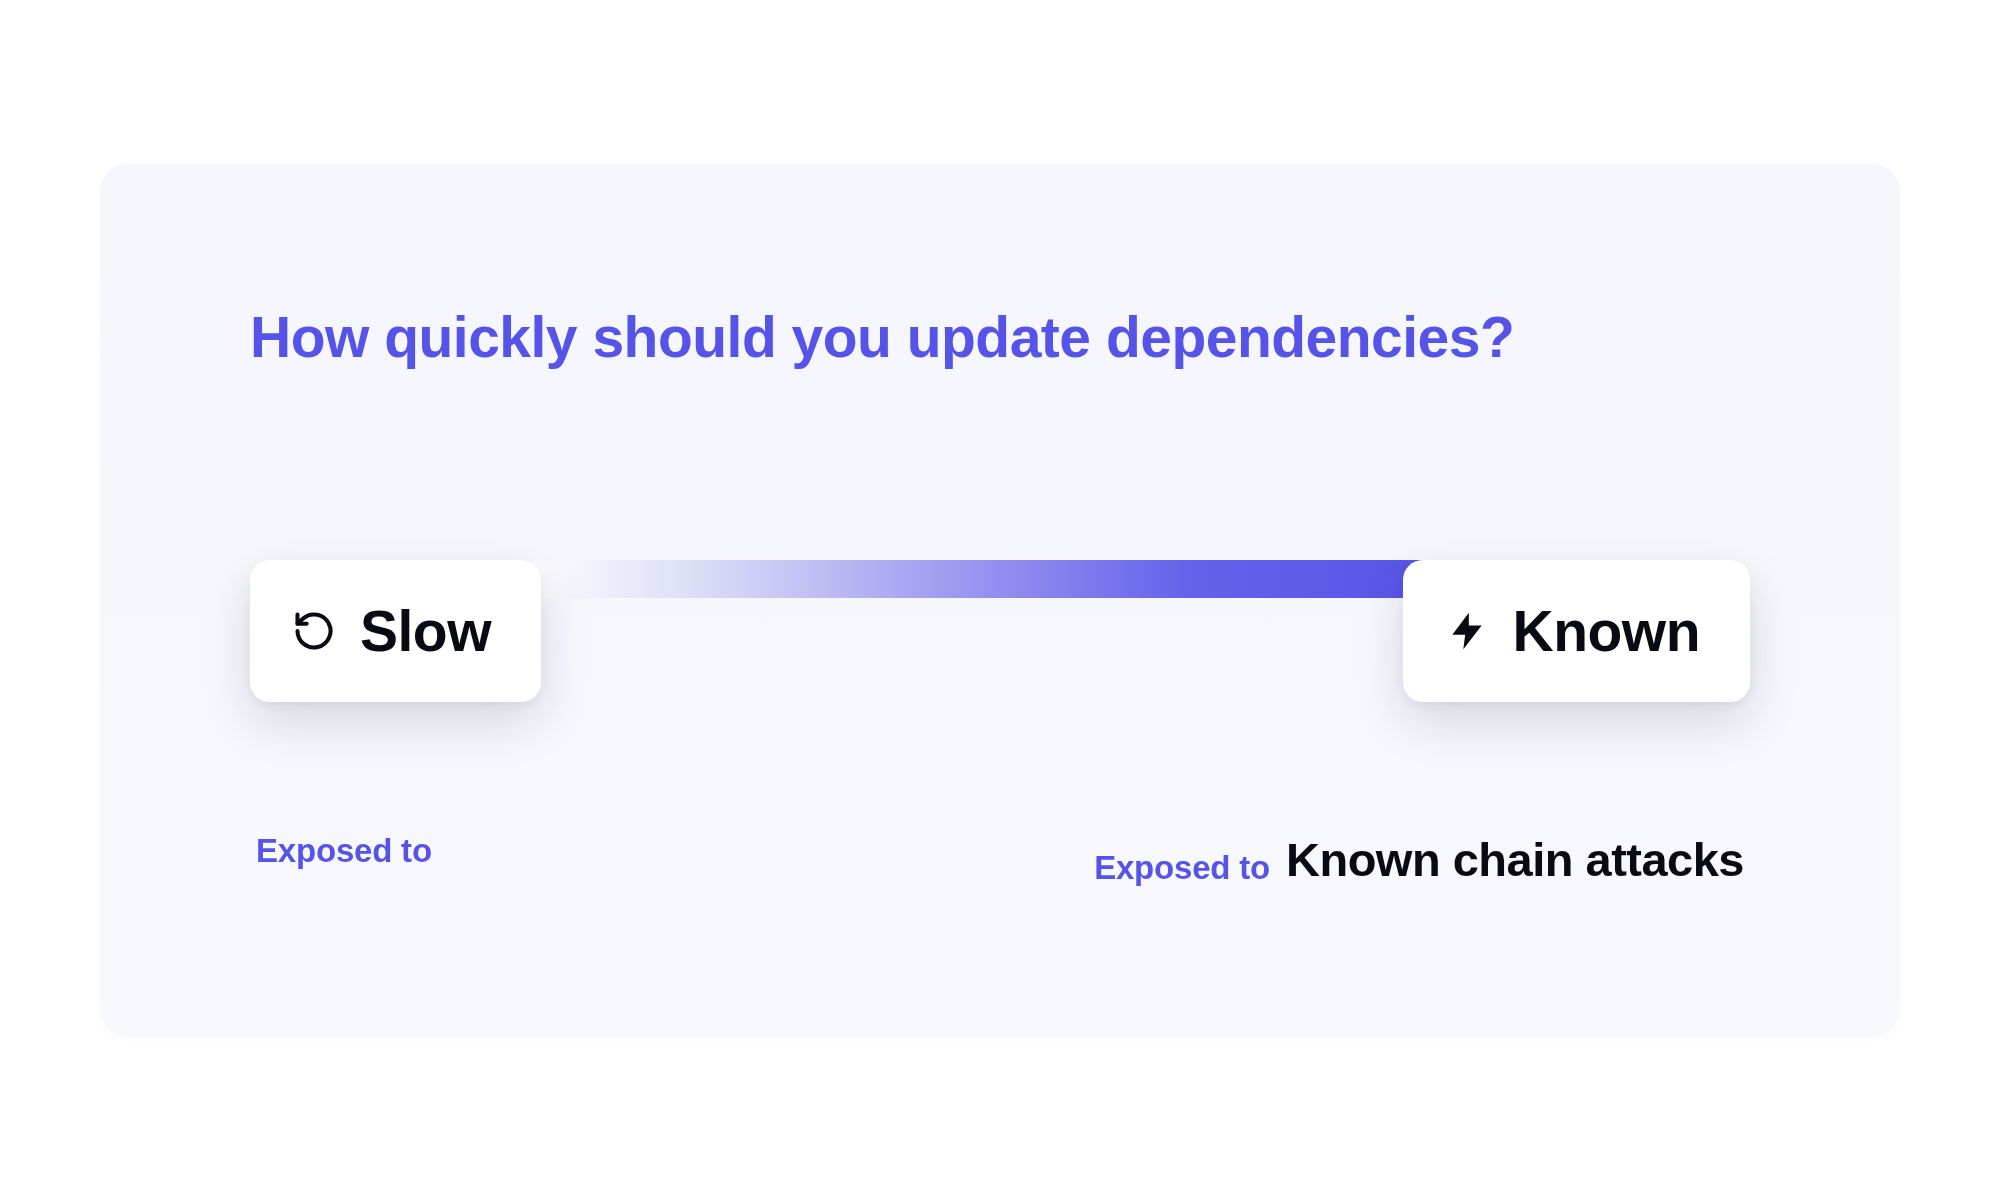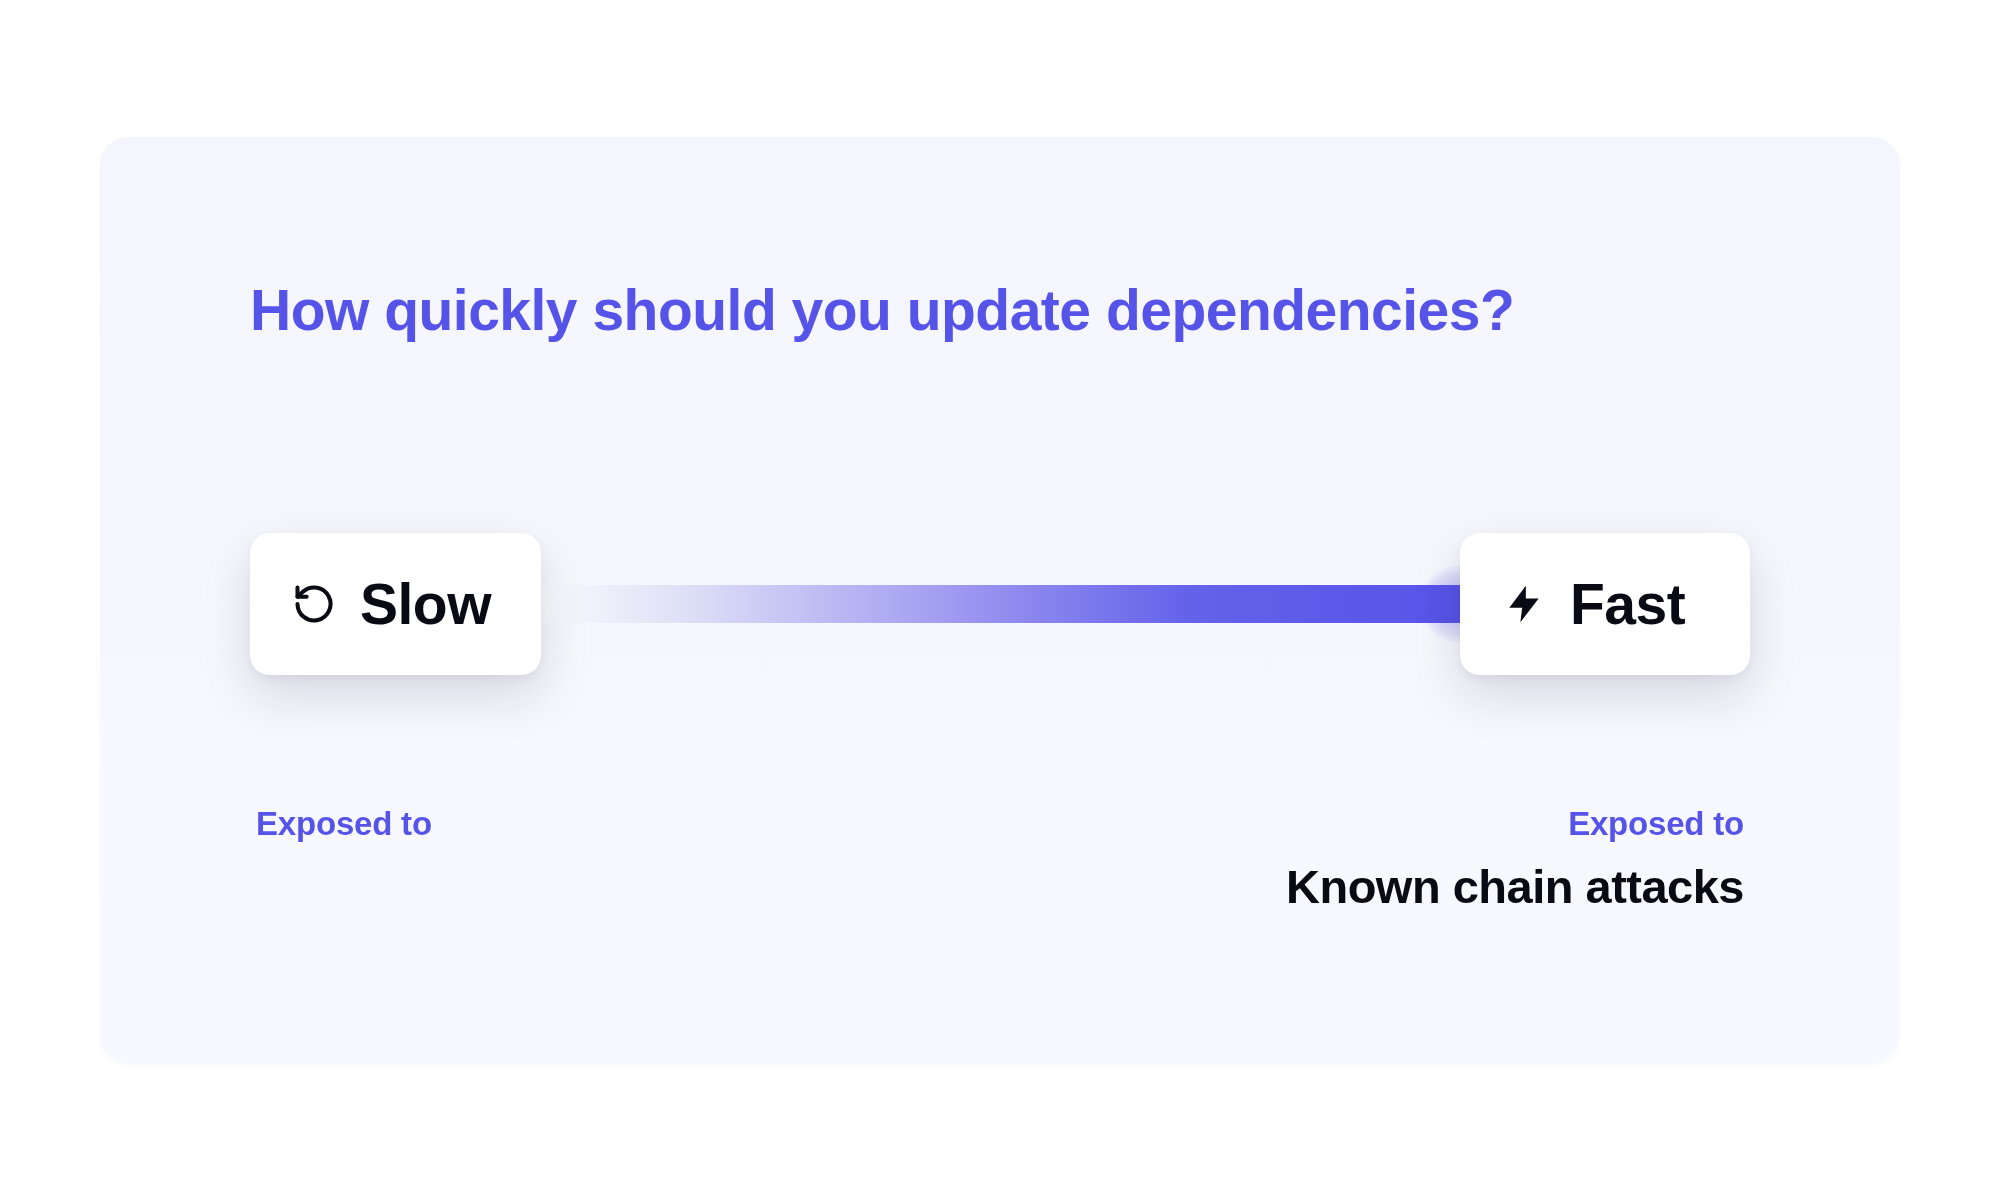--- a/index.html
+++ b/index.html
@@ -32,21 +32,21 @@
       color: #5653e8;
       font-size: 57px;
       font-weight: 700;
       letter-spacing: -0.5px;
       margin-bottom: 190px;
     }
     
     .slider-row {
       position: relative;
       display: flex;
-      align-items: center;
+      align-items: flex-start;
       justify-content: space-between;
       margin-bottom: 130px;
     }
     
     .slider-track {
       position: absolute;
       left: 270px;
       right: 270px;
       height: 38px;
       background: linear-gradient(90deg, #ffffff 0%, #dcdef6 18%, #9793f0 48%, #6461ea 70%, #5653e8 100%);
@@ -98,21 +98,21 @@
     }
     
     .captions-row {
       display: flex;
       justify-content: space-between;
       padding: 0 6px;
     }
     
     .caption {
       display: flex;
-      flex-direction: column;
+      flex-direction: row;
       gap: 16px;
     }
     
     .caption.right {
       text-align: right;
       align-items: flex-end;
     }
     
     .caption-eyebrow {
       color: #5653e8;
@@ -149,21 +149,21 @@
       </span>
       <span class="pill-label">Slow</span>
     </div>
 
     <div class="pill">
       <span class="icon">
         <svg viewBox="0 0 24 24" fill="#0a0a14">
           <path d="M13 2 L4 14 L11 14 L10 22 L20 9 L13 9 Z"></path>
         </svg>
       </span>
-      <span class="pill-label">Fast</span>
+      <span class="pill-label">Known</span>
     </div>
 
   </div>
 
   <div class="captions-row">
     <div class="caption">
       <div class="caption-eyebrow">Exposed to</div>
     </div>
     <div class="caption right">
       <div class="caption-eyebrow">Exposed to</div>

